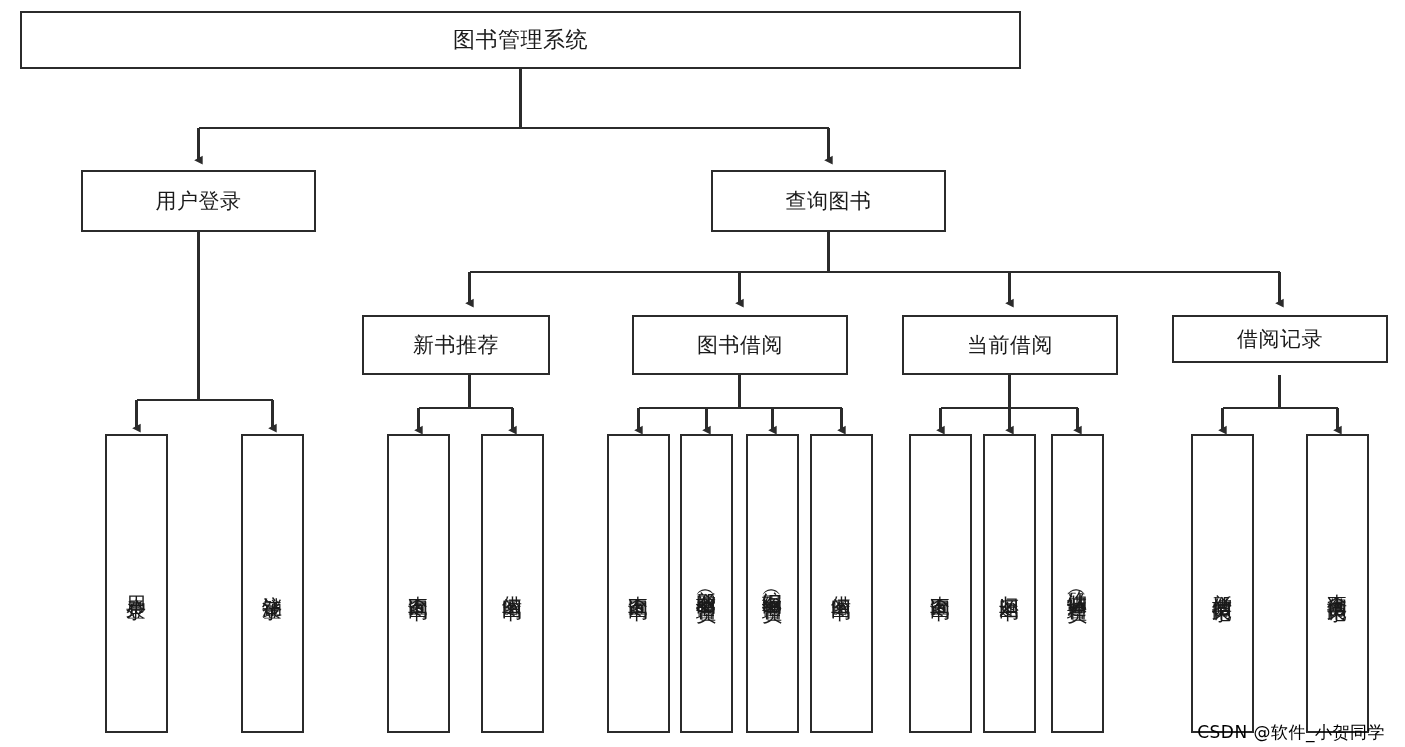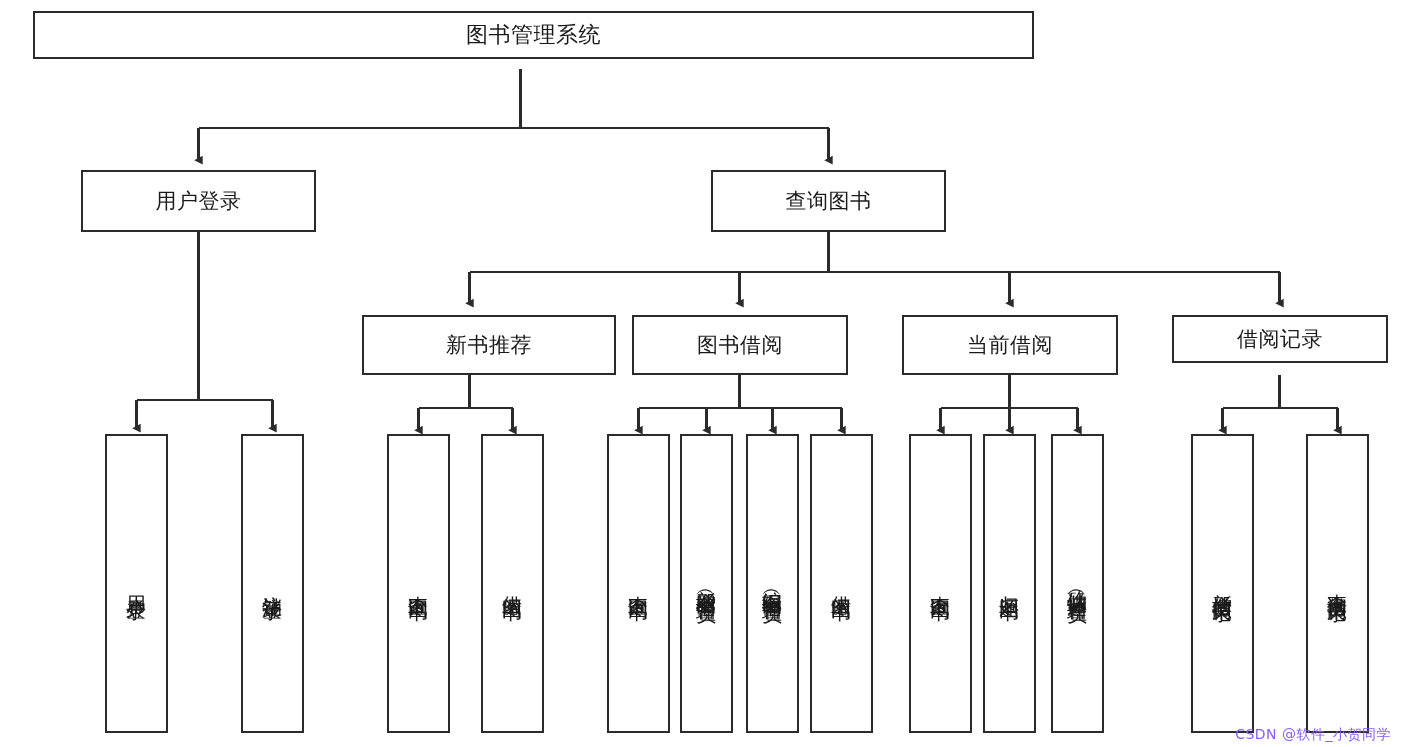--- a/index.html
+++ b/index.html
@@ -35,23 +35,23 @@
   .v-node .lbl{
     writing-mode:vertical-rl;
     text-orientation:upright;
     font-size:20px;
     line-height:1.30;
     letter-spacing:2px;
     white-space:nowrap;
   }
   #watermark{
     position:absolute;
-    right:14px;bottom:3px;
-    font-size:14px;
-    color:#8b5cf6;
+    right:20px;bottom:3px;
+    font-size:17px;
+    color:#000000;
     letter-spacing:0.5px;
     z-index:5;
     white-space:nowrap;
     font-family:"DejaVu Sans","Liberation Sans",sans-serif;
   }
 </style>
 </head>
 <body>
 
 <div id="stage">
@@ -100,32 +100,32 @@
       <path d="M1009.5,408 L1009.5,430" marker-end="url(#ar)"></path>
       <path d="M1077.5,408 L1077.5,430" marker-end="url(#ar)"></path>
 
       <path d="M1279.5,375 L1279.5,408"></path>
       <path d="M1222.5,408 L1337.5,408"></path>
       <path d="M1222.5,408 L1222.5,430" marker-end="url(#ar)"></path>
       <path d="M1337.5,408 L1337.5,430" marker-end="url(#ar)"></path>
     </g>
   </svg>
 
-  <div class="node h-node root" style="left:33px;top:11px;width:1001px;height:48px;">
+  <div class="node h-node root" style="left:20px;top:11px;width:1001px;height:58px;">
     <span class="lbl">图书管理系统</span>
   </div>
 
   <div class="node h-node" style="left:81px;top:170px;width:235px;height:62px;">
     <span class="lbl">用户登录</span>
   </div>
   <div class="node h-node" style="left:711px;top:170px;width:235px;height:62px;">
     <span class="lbl">查询图书</span>
   </div>
 
-  <div class="node h-node" style="left:362px;top:315px;width:254px;height:60px;">
+  <div class="node h-node" style="left:362px;top:315px;width:188px;height:60px;">
     <span class="lbl">新书推荐</span>
   </div>
   <div class="node h-node" style="left:902px;top:315px;width:216px;height:60px;">
     <span class="lbl">当前借阅</span>
   </div>
   <div class="node h-node" style="left:632px;top:315px;width:216px;height:60px;">
     <span class="lbl">图书借阅</span>
   </div>
   <div class="node h-node" style="left:1172px;top:315px;width:216px;height:48px;">
     <span class="lbl">借阅记录</span>

